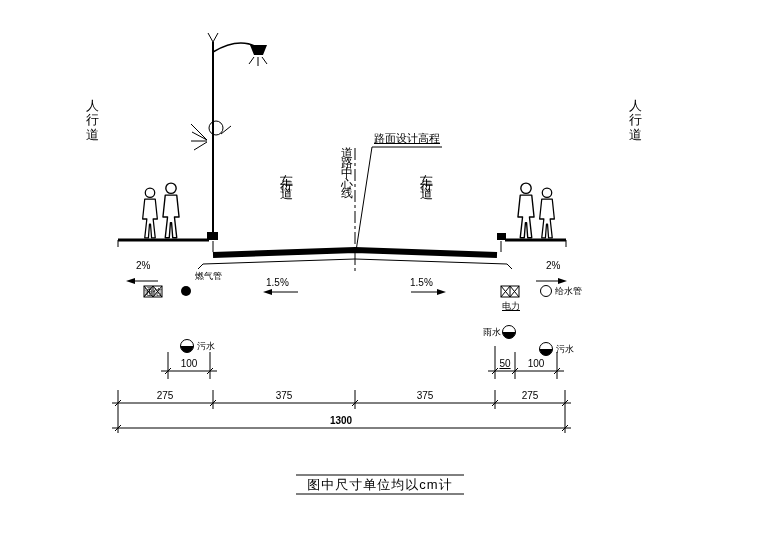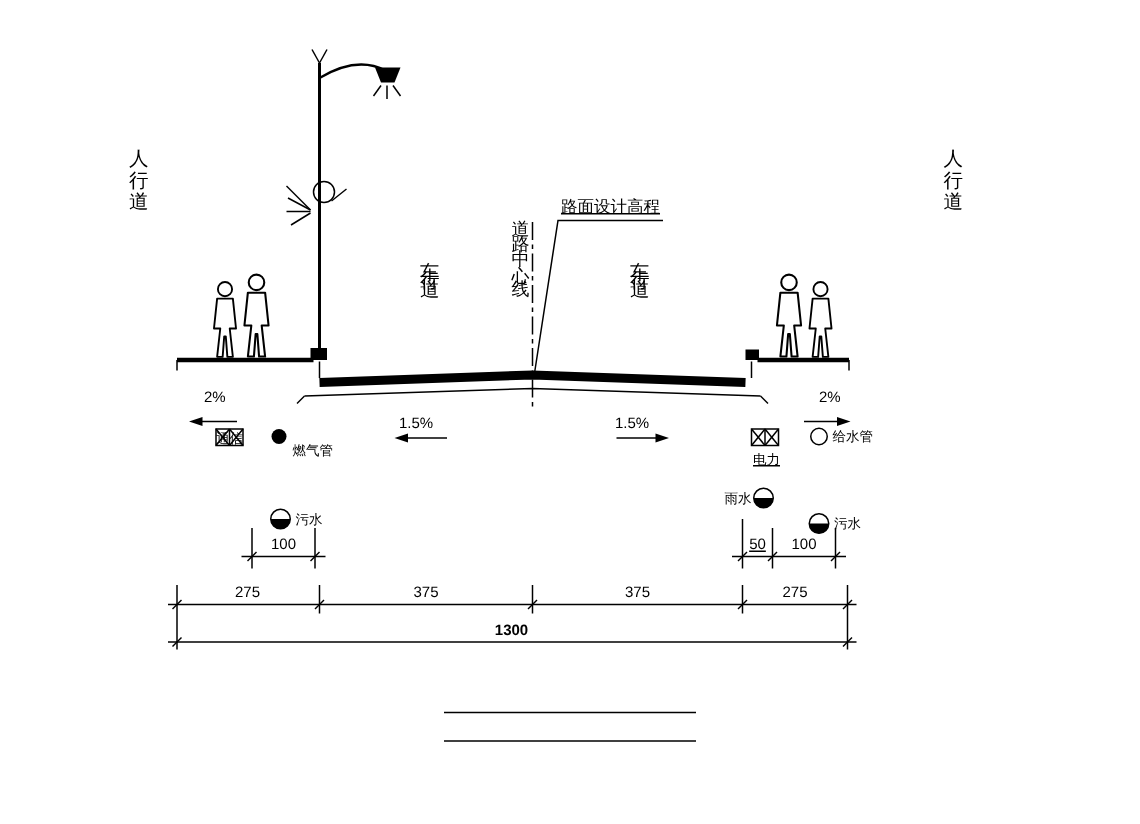--- a/index.html
+++ b/index.html
@@ -166,30 +166,31 @@
   <div class="lbl v f12" style="left:341px; top:137px; letter-spacing:10px;">道路中心线</div>
 
   <div class="lbl f11" style="left:374px; top:133px;text-decoration:underline;">路面设计高程</div>
 
   <div class="lbl f10" style="left:136px; top:261px;">2%</div>
   <div class="lbl f10" style="left:546px; top:261px;">2%</div>
   <div class="lbl f10" style="left:266px; top:278px;">1.5%</div>
   <div class="lbl f10" style="left:410px; top:278px;">1.5%</div>
 
   <div class="lbl f9" style="left:144px; top:288px;">通信</div>
-  <div class="lbl f9" style="left:195px; top:296px;text-align:center;">燃气管</div>
+  <div class="lbl f9" style="left:195px; top:272px;text-align:center;">燃气管</div>
   <div class="lbl f9" style="left:197px; top:342px;">污水</div>
   <div class="lbl f9" style="left:502px; top:302px;text-decoration:underline;">电力</div>
   <div class="lbl f9" style="left:555px; top:287px;">给水管</div>
   <div class="lbl f9" style="left:483px; top:328px;">雨水</div>
   <div class="lbl f9" style="left:556px; top:345px;">污水</div>
 
   <div class="lbl c f10" style="left:189px; top:359px;">100</div>
   <div class="lbl c f10" style="left:505px; top:359px;text-decoration:underline;">50</div>
   <div class="lbl c f10" style="left:536px; top:359px;">100</div>
   <div class="lbl c f10" style="left:165px; top:391px;">275</div>
   <div class="lbl c f10" style="left:284px; top:391px;">375</div>
   <div class="lbl c f10" style="left:425px; top:391px;">375</div>
   <div class="lbl c f10" style="left:530px; top:391px;">275</div>
   <div class="lbl c f10" style="left:341px; top:416px;font-weight:bold;">1300</div>
 
+  <div class="lbl c title-note" style="left:380px; top:478px;">图中尺寸单位均以cm计</div>
 
 </div>
 
 </body></html>

